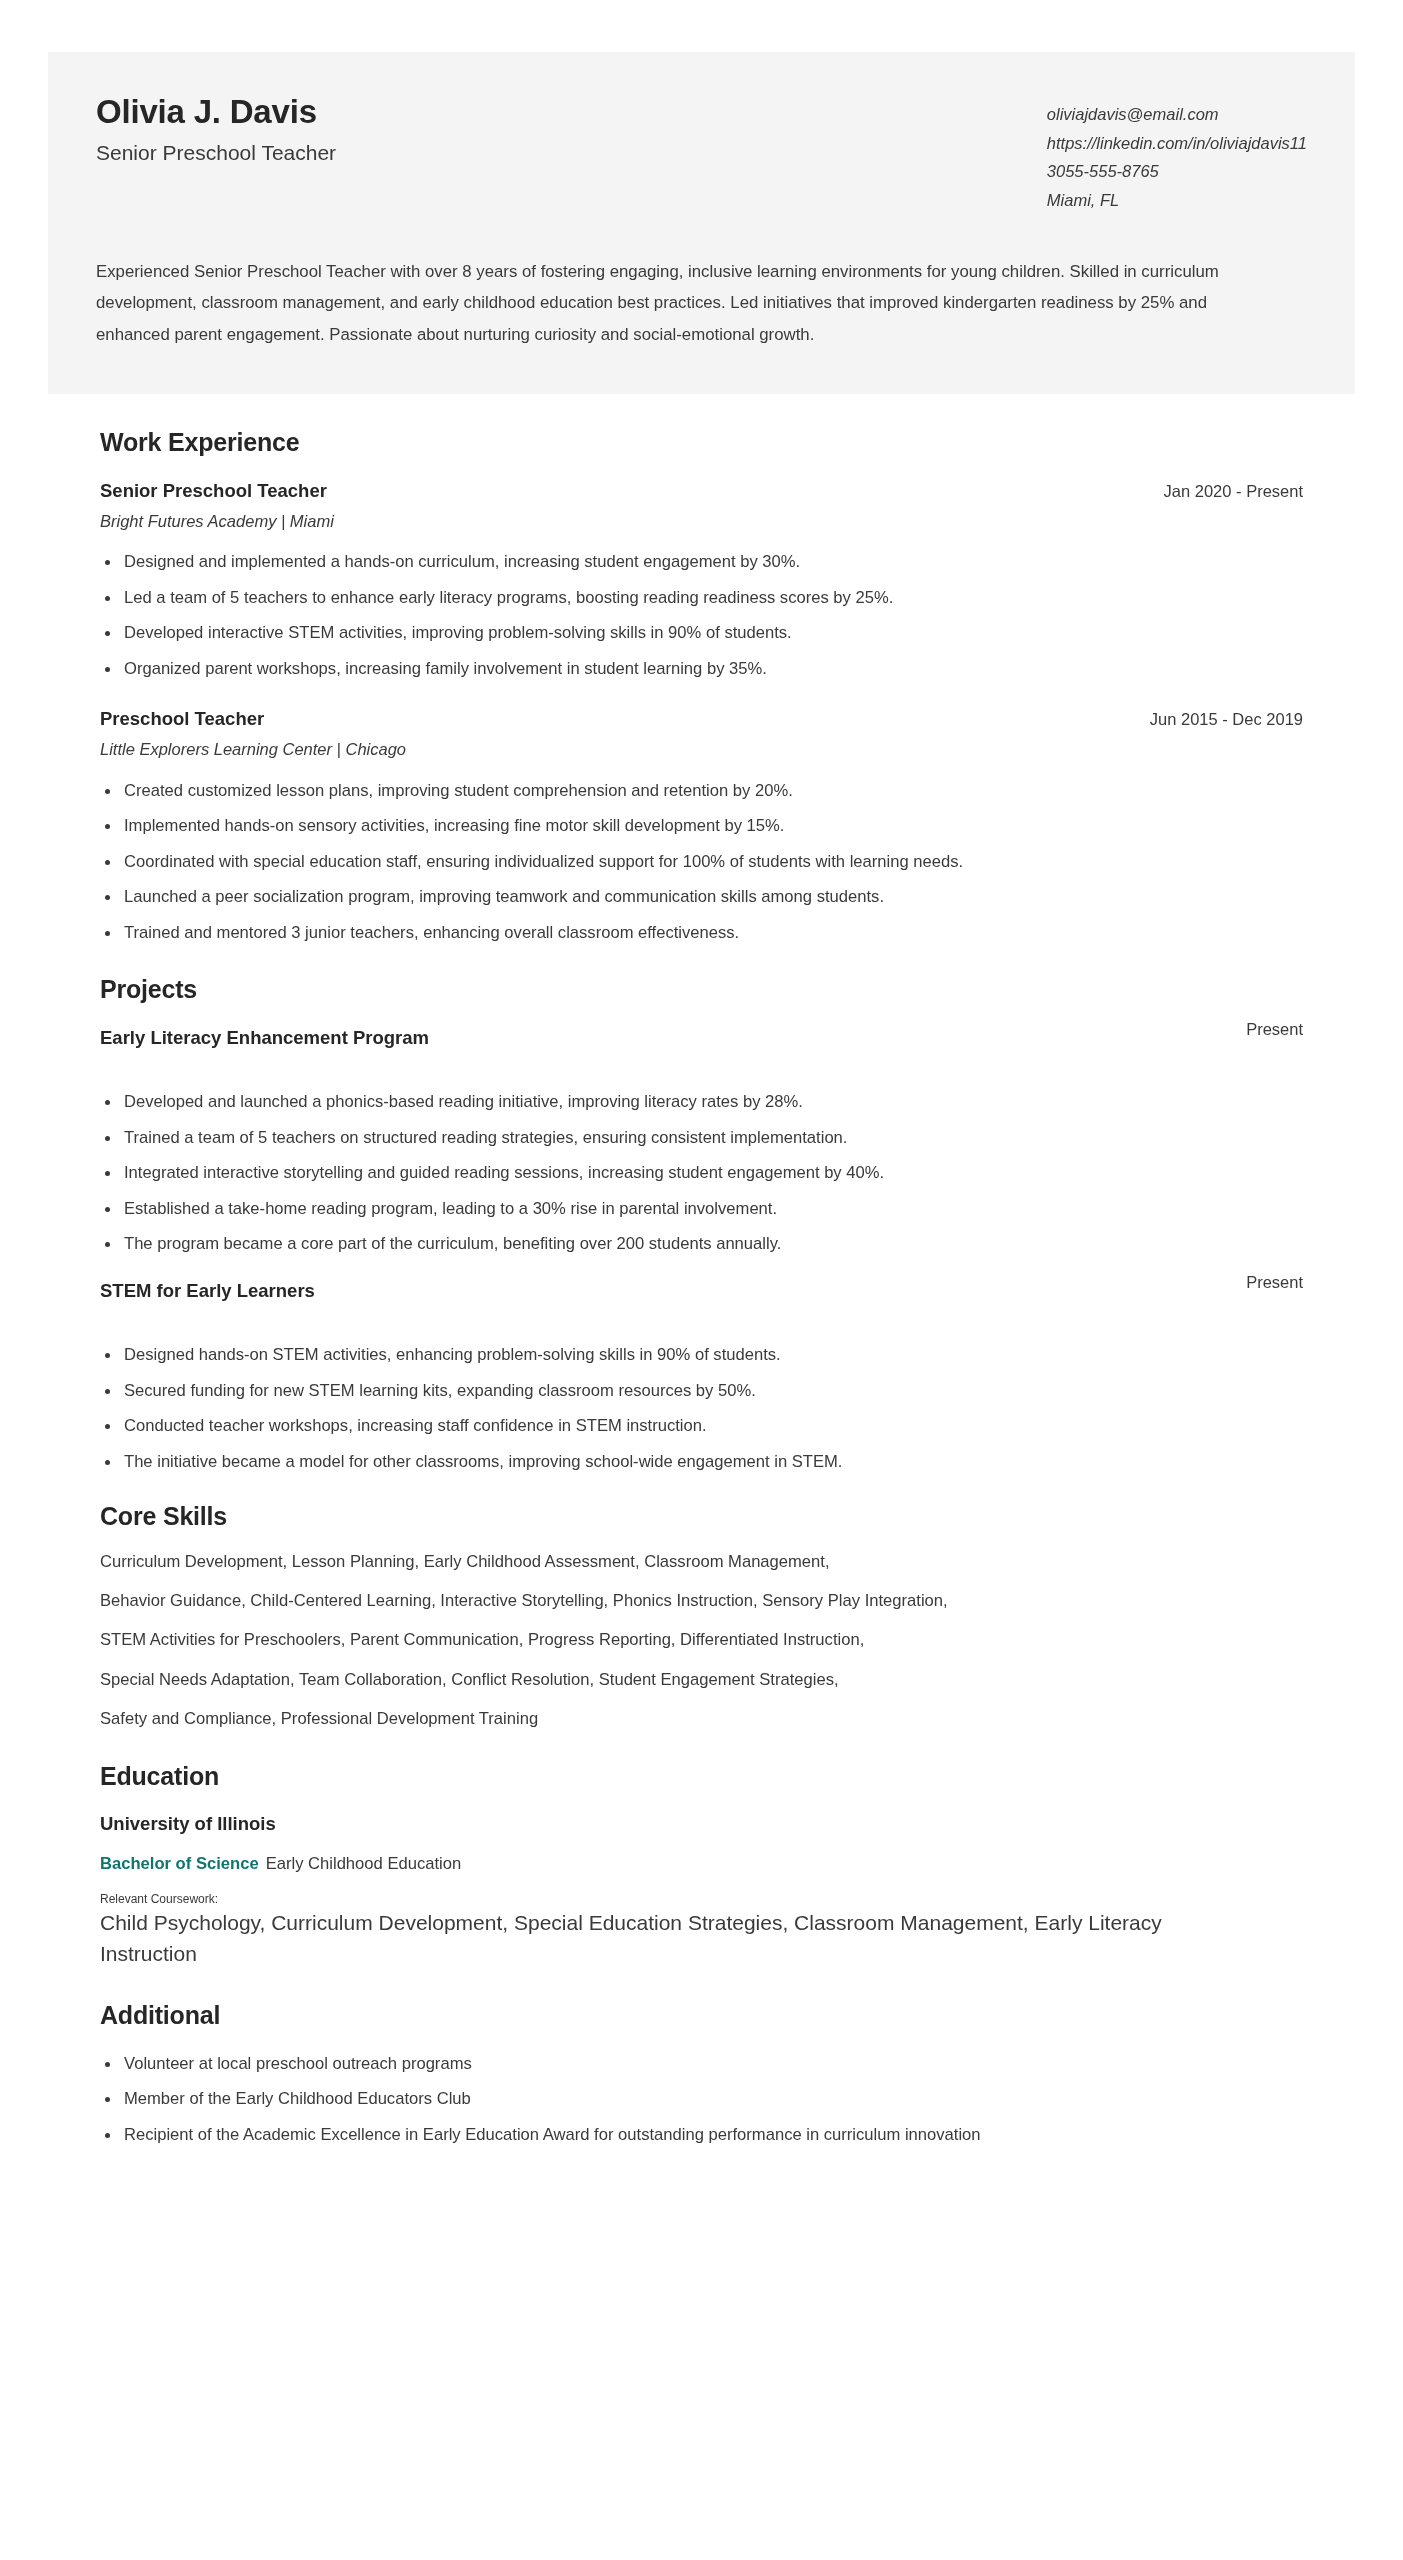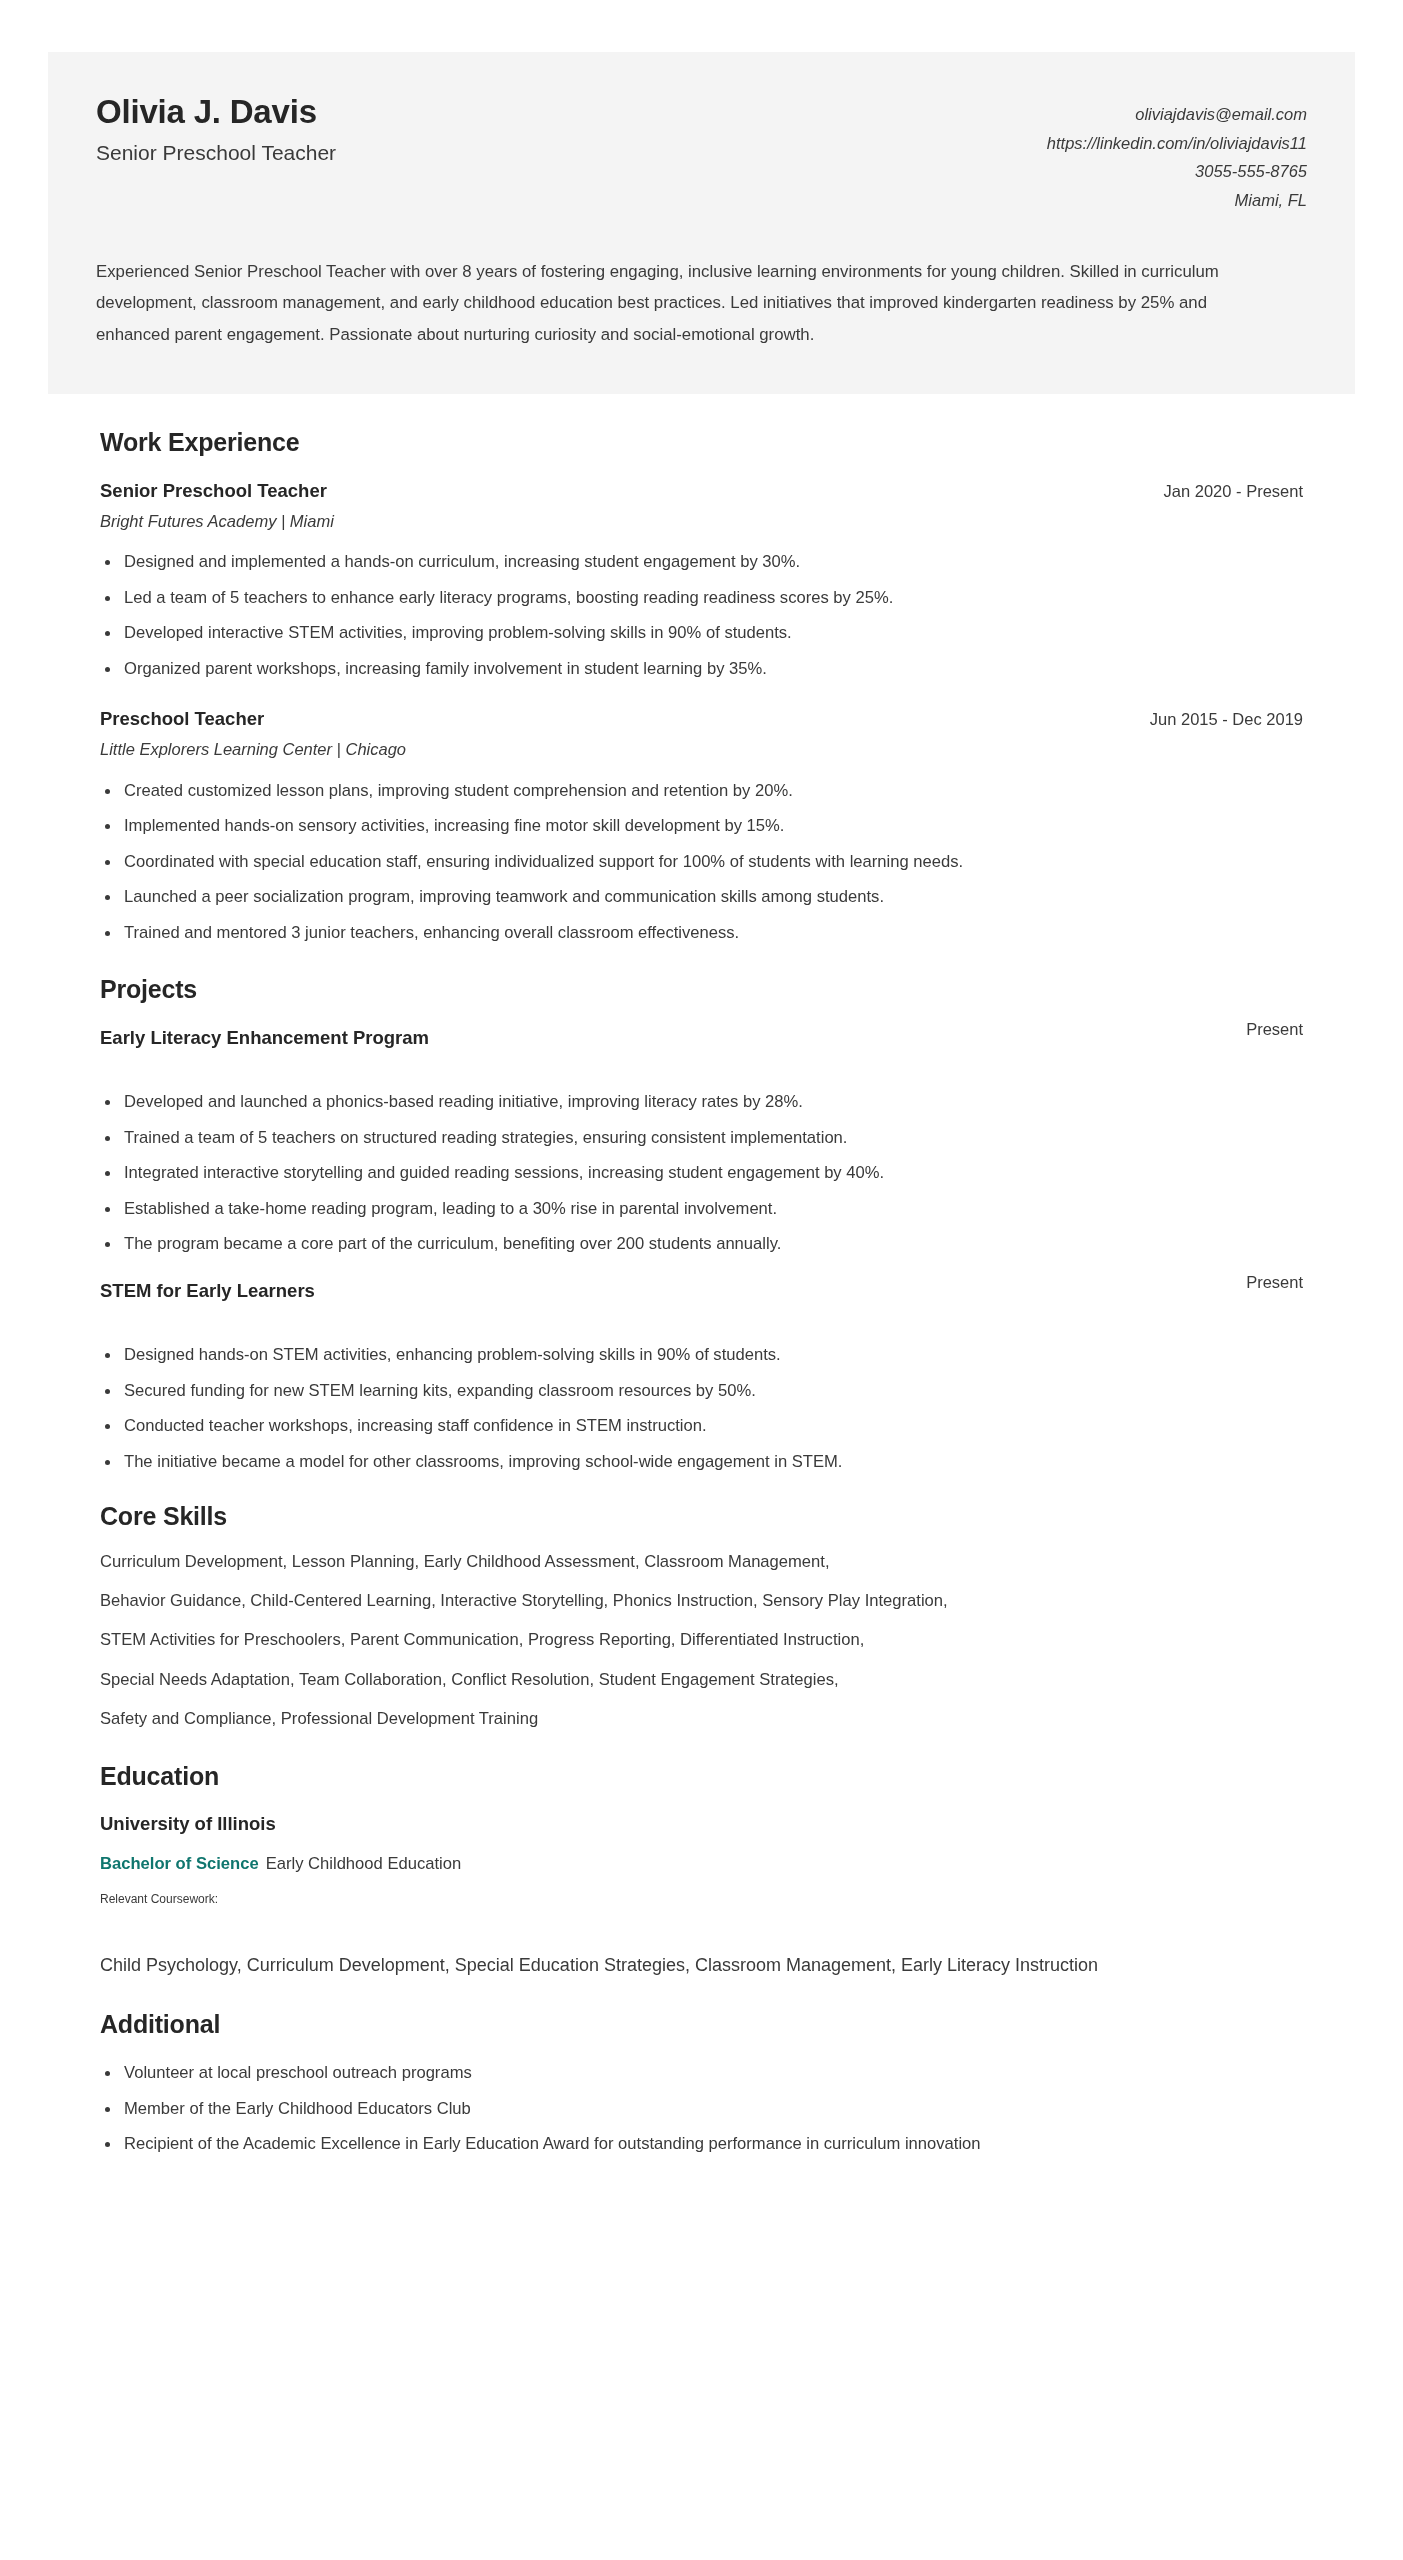--- a/index.html
+++ b/index.html
@@ -46,21 +46,20 @@
     line-height: 1.1;
   }
   .job-headline {
     font-size: 21px;
     font-weight: normal;
     color: #3a3a3a;
     margin: 0;
     line-height: 1.2;
   }
   .contact-block {
-    text-align: right;
     font-style: italic;
     font-size: 16.5px;
     line-height: 1.73;
     color: #3a3a3a;
     padding-top: 6px;
     white-space: nowrap;
   }
   .contact-line { display: block; }
 
   .summary {
@@ -177,25 +176,24 @@
     font-weight: bold;
     color: #0f766e;
   }
   .edu-degree-line .degree-field { margin-left: 7px; }
   .coursework-label {
     font-size: 12px;
     color: #3a3a3a;
     line-height: 1.45;
   }
   .coursework-text {
-    font-size: 18px;
+    font-size: 21px;
     color: #3a3a3a;
     line-height: 1.45;
     max-width: 1160px;
-    margin-top: 44px;
   }
 </style>
 </head>
 <body>
 
 <div class="page">
 
   <div class="header-panel">
     <div class="header-top">
       <div class="identity">

